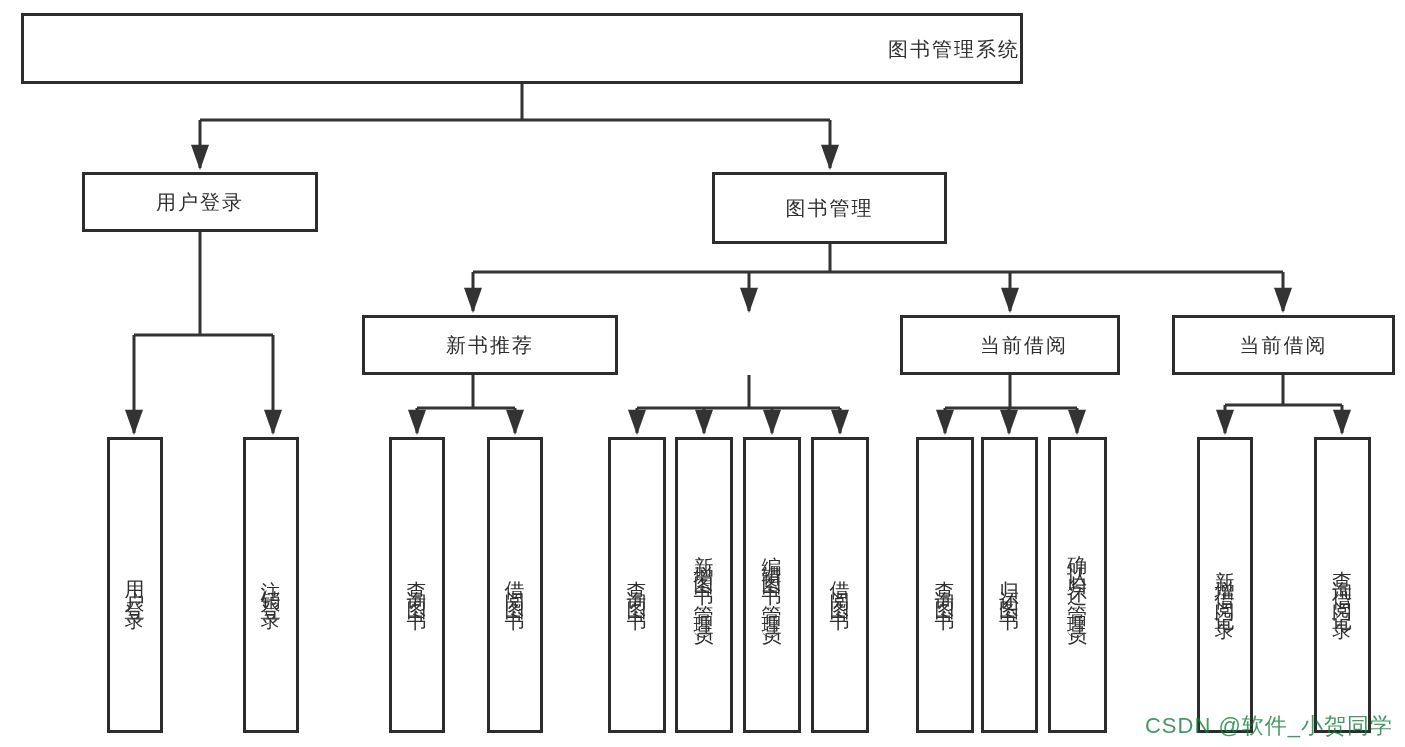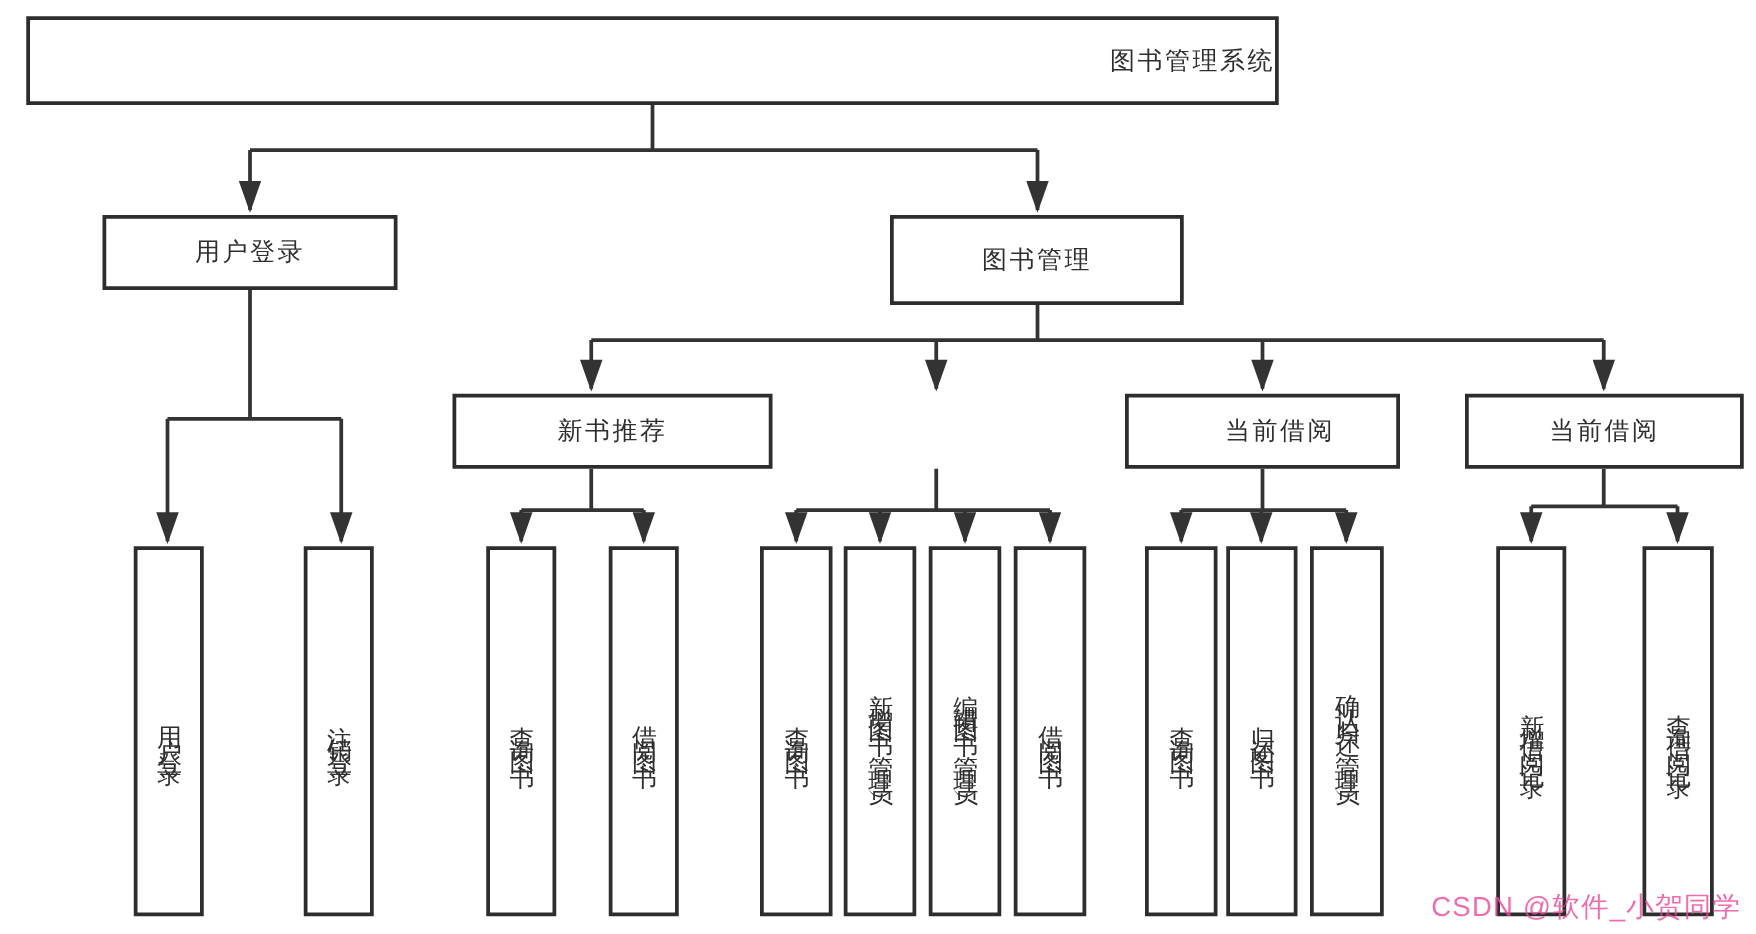--- a/index.html
+++ b/index.html
@@ -14,21 +14,21 @@
   }
   .hbox span{
     font-size:20px;letter-spacing:2px;color:#2f2f2f;white-space:nowrap;line-height:1;
   }
   .vbox span{
     writing-mode:vertical-rl;font-size:20px;letter-spacing:10px;color:#2f2f2f;
     line-height:1;white-space:nowrap;
   }
   .watermark{
     position:absolute;right:12px;bottom:6px;font-size:22px;letter-spacing:1px;
-    color:#ec4899;opacity:.8;z-index:5;white-space:nowrap;pointer-events:none;
+    color:#15803d;opacity:.8;z-index:5;white-space:nowrap;pointer-events:none;
   }
 </style>
 </head>
 <body>
 
 <div class="stage">
 
   <svg class="wires" viewBox="0 0 1405 747" xmlns="http://www.w3.org/2000/svg">
     <defs>
       <marker id="arrow" markerUnits="userSpaceOnUse" markerWidth="26" markerHeight="18" viewBox="0 0 24 17" refX="22" refY="8.5" orient="auto">

